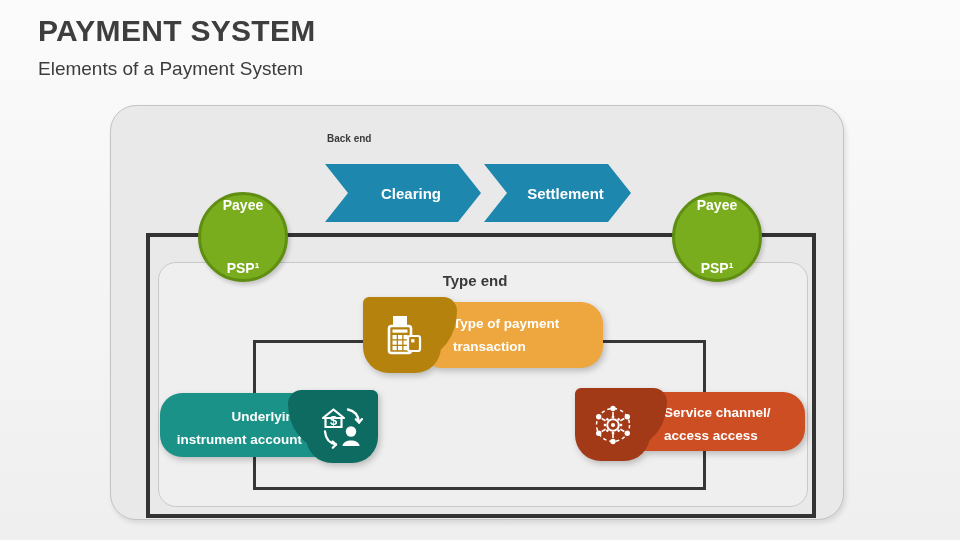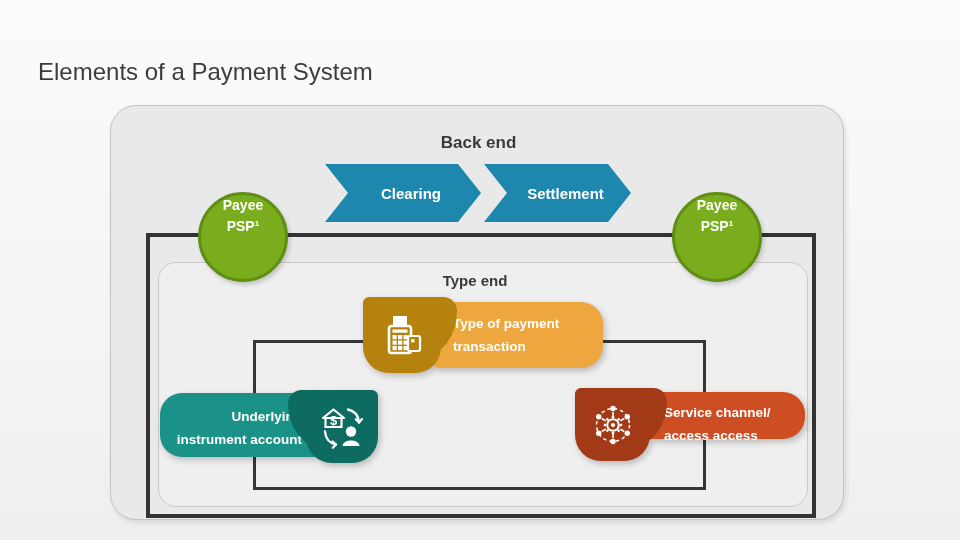--- a/index.html
+++ b/index.html
@@ -11,32 +11,32 @@
     background:linear-gradient(#fbfbfb, #efefef);
   }
 
   
   .title {
     position:absolute; left:38px; top:14px;
     font-size:30px; font-weight:800; color:#3e3e3e; letter-spacing:.3px;
   }
   .subtitle {
     position:absolute; left:38px; top:58px;
-    font-size:24px; font-weight:400; color:#3c3c3c;
+    font-size:19px; font-weight:400; color:#3c3c3c;
   }
 
   
   .outer-box {
     position:absolute; left:110px; top:105px; width:734px; height:415px;
     background:#e9e9e9; border:1px solid #c3c3c3; border-radius:26px;
     box-shadow:2px 3px 5px rgba(0,0,0,.10);
   }
   .backend-label {
     position:absolute; left:327px; top:133px; width:303px;
-    text-align:center; font-size:17px; font-weight:700; color:#3a3a3a;
+    font-size:10px; font-weight:700; color:#3a3a3a;
   }
   .frontend-label {
     position:absolute; left:330px; top:272px; width:290px;
     text-align:center; font-size:15px; font-weight:700; color:#3a3a3a;
   }
 
   
   .chevron {
     position:absolute; top:164px; height:58px;
     background:#1e87ae; color:#ffffff; font-size:15px; font-weight:700;
@@ -58,21 +58,21 @@
   }
   .inner-box {
     position:absolute; left:253px; top:340px; width:453px; height:150px;
     border:3px solid #363636;
   }
 
   
   .psp-circle {
     position:absolute; top:192px; width:90px; height:90px; border-radius:50%;
     background:#7aad1d; border:3px solid #5f8e13;
-    display:flex; flex-direction:column; align-items:center; justify-content:flex-start;
+    display:flex; flex-direction:column; align-items:center; justify-content:space-between;
     color:#fff; font-size:14px; font-weight:700; line-height:1.5;
     box-shadow:2px 3px 4px rgba(0,0,0,.18); z-index:6; text-align:center;
   }
   .psp-circle.left  { left:198px; }
   .psp-circle.right { left:672px; }
 
   
   .elem { position:absolute; z-index:7; filter:drop-shadow(2px 3px 3px rgba(0,0,0,.22)); }
   .elem .body {
     position:absolute; color:#fff; font-size:13.5px; font-weight:700; line-height:23px;
@@ -111,37 +111,38 @@
     border-radius:18px 8px 26px 46px / 18px 8px 26px 58px;
   }
   .elem.account .iconbox {
     right:0; top:0; width:72px; height:73px; background:#0d6b62;
     border-radius:24px 8px 26px 26px;
   }
 
   
   .elem.channel { left:575px; top:388px; width:230px; height:74px; }
   .elem.channel .body {
-    left:55px; top:4px; right:0; height:47px; background:#ce4e24;
+    left:55px; top:4px; right:0; height:59px; background:#ce4e24;
     border-radius:14px 22px 22px 14px; padding:9px 0 0 34px; text-align:left;
   }
   .elem.channel .crescent {
     left:0; top:0; width:92px; height:58px; background:#a23917;
     border-radius:8px 18px 46px 26px / 8px 18px 58px 26px;
   }
   .elem.channel .iconbox {
     left:0; top:0; width:75px; height:73px; background:#a23917;
     border-radius:8px 24px 26px 26px;
   }
 </style>
 </head>
 <body>
 
 <div class="slide">
 
+  <div class="title">PAYMENT SYSTEM</div>
   <div class="subtitle">Elements of a Payment System</div>
 
   <div class="outer-box"></div>
 
   <div class="backend-label">Back end</div>
 
   <div class="chevron clearing">
     <span>Clearing</span>
   </div>
   <div class="chevron settlement">

